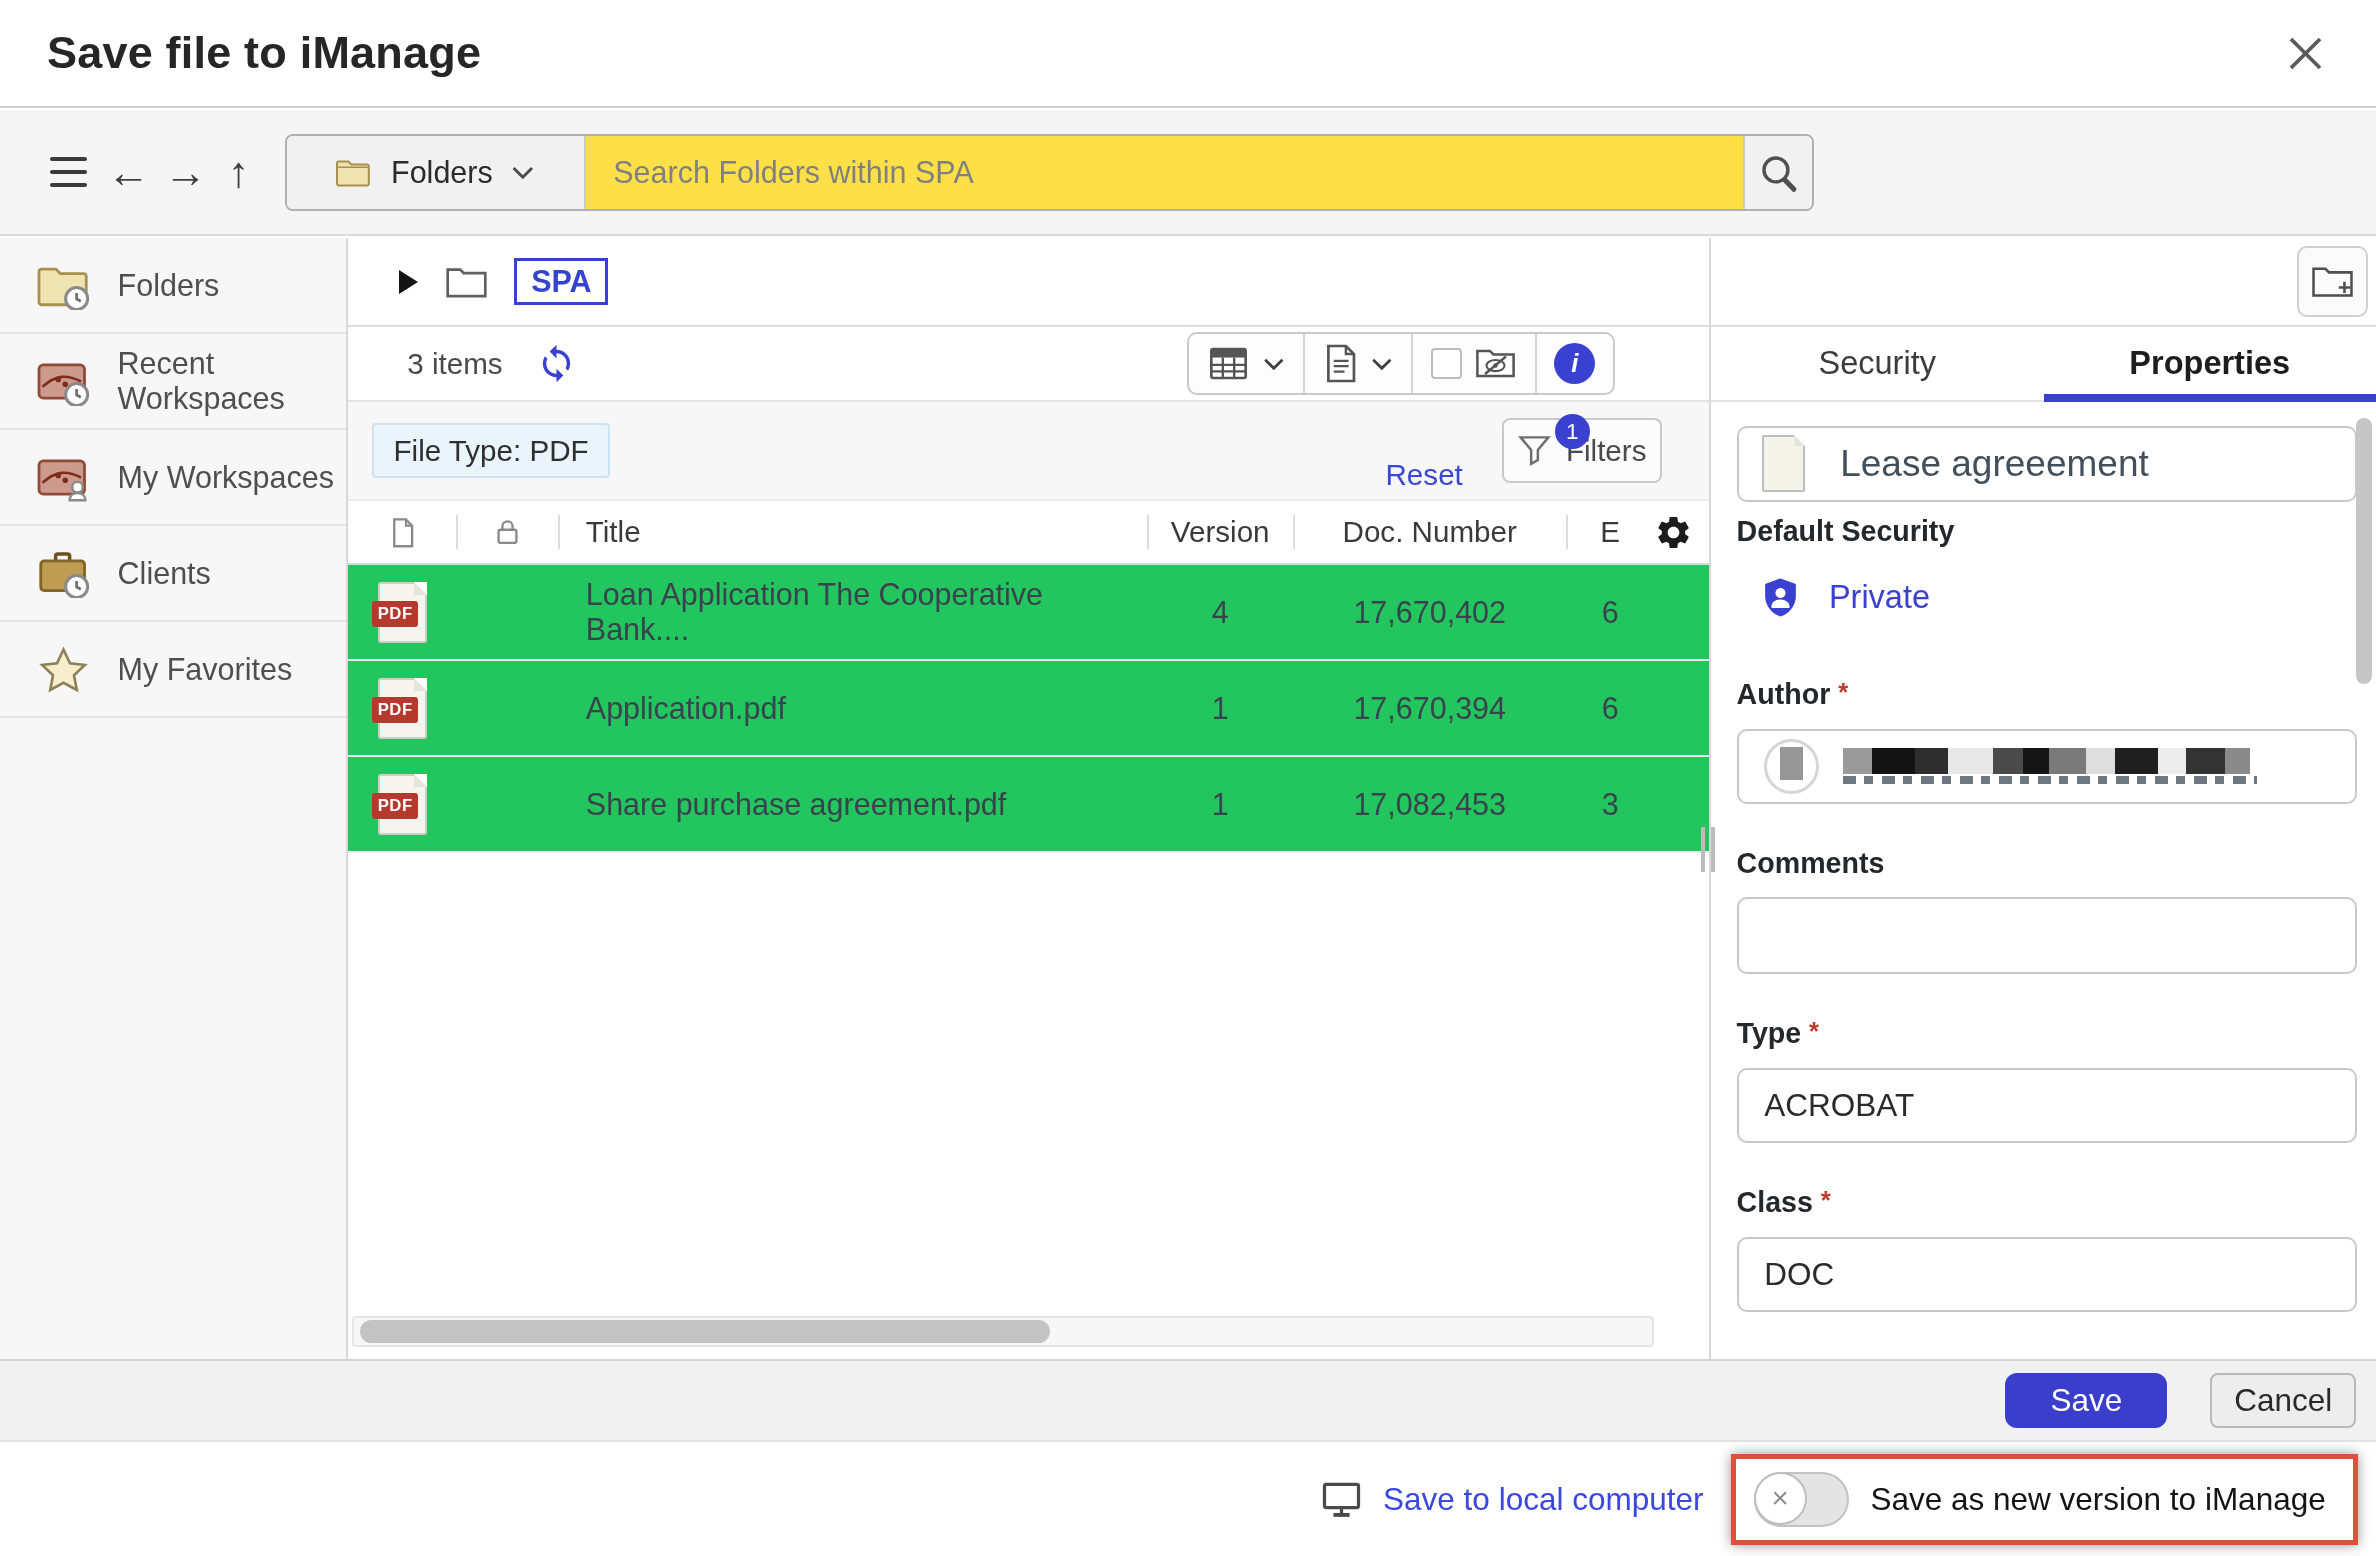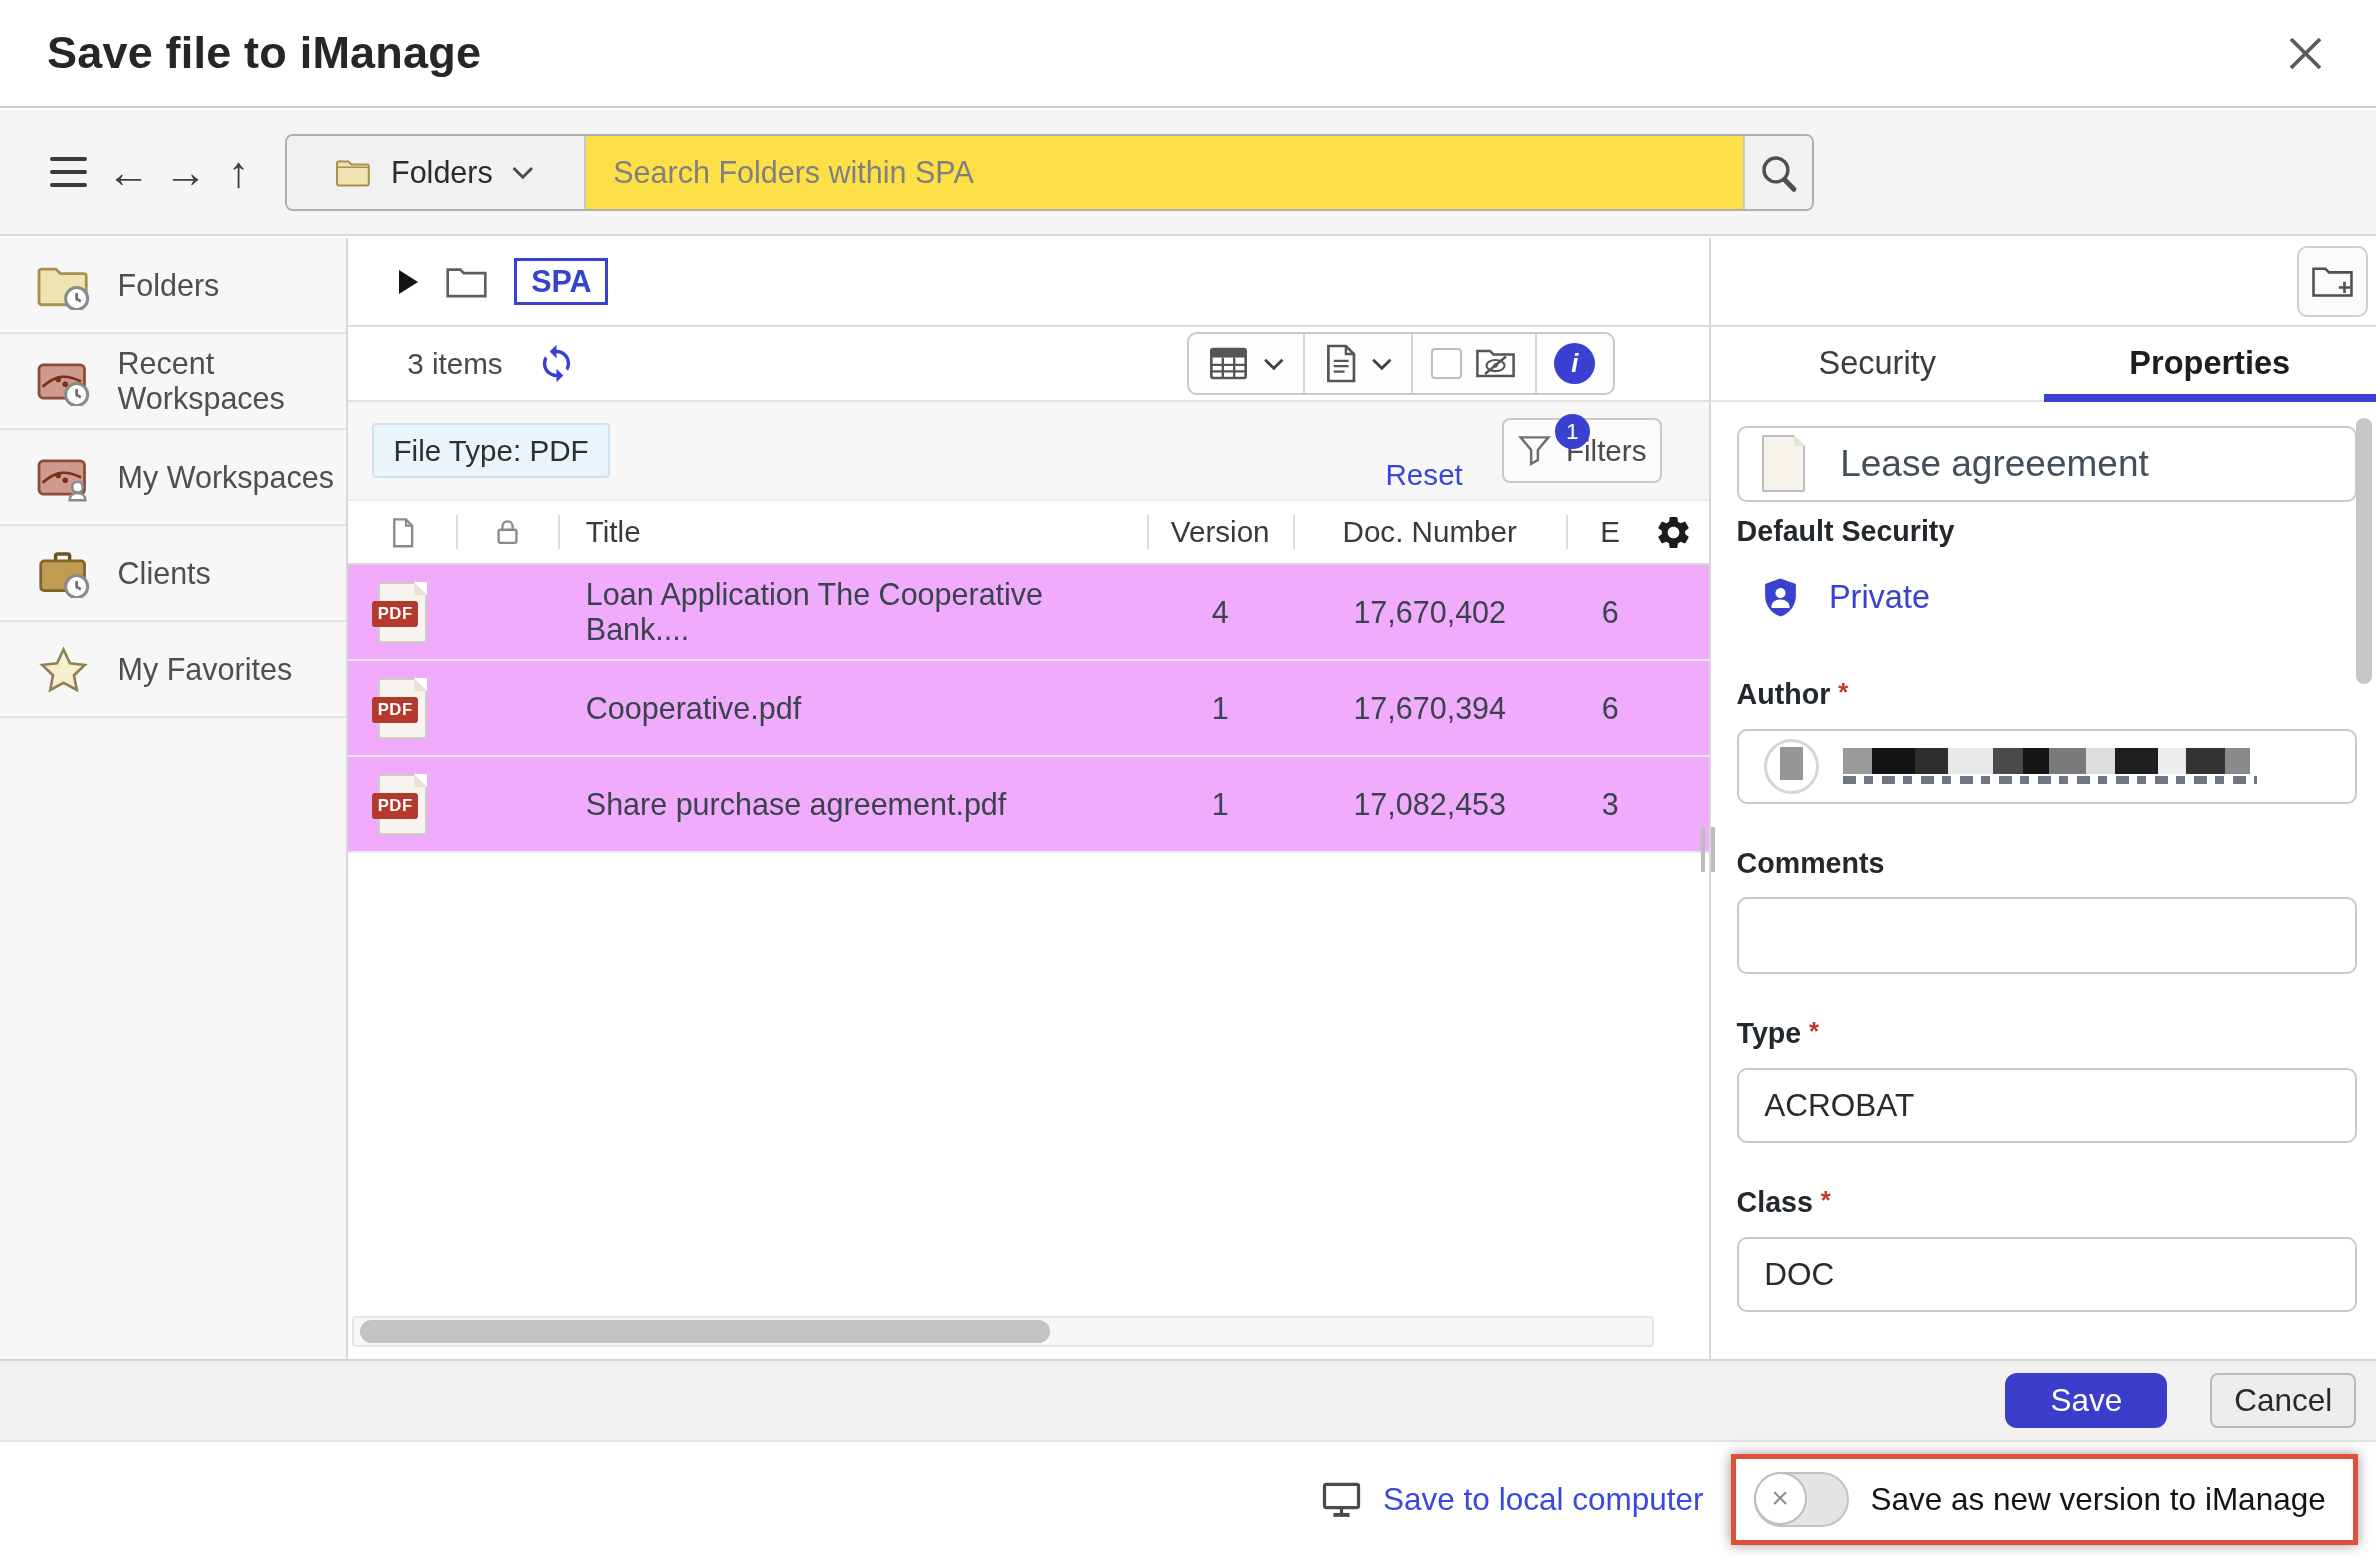--- a/index.html
+++ b/index.html
@@ -58,21 +58,21 @@
   .filters-btn { position:relative; width:160px; height:65px; border:2px solid #c9c9c9; border-radius:7.9px; background:#fcfcfc; display:flex; align-items:center; justify-content:center; gap:13.8px; cursor:pointer; margin-right:23.6px; }
   .filters-btn .lbl { font-size:29.6px; color:#4a4a4a; }
   .badge { position:absolute; top:-5.9px; left:51px; width:35px; height:35px; border-radius:50%; background:#3a41d0; color:#fff; font-size:22.7px; display:flex; align-items:center; justify-content:center; }
 
   .grid-cols { display:grid; grid-template-columns:108px 102px 589px 146px 273px 88px auto; align-items:center; }
   .thead { height:64px; border-bottom:2px solid #d7d7d7; background:#fff; }
   .th { position:relative; display:flex; justify-content:center; align-items:center; height:100%; font-size:29.6px; color:#3a3a3a; cursor:pointer; }
   .th.sep::before { content:''; position:absolute; left:0; top:13.8px; bottom:13.8px; width:2px; background:#d9dde2; }
   .th.left { justify-content:flex-start; padding-left:27.6px; }
   .th.gear-cell { justify-content:flex-end; padding-right:15.8px; }
-  .trow { height:96px; border-bottom:2px solid #e7eaee; font-size:30.5px; color:#39434d; cursor:pointer; background:#f0abfc; }
+  .trow { height:96px; border-bottom:2px solid #e7eaee; font-size:30.5px; color:#39434d; cursor:pointer; background:#22c55e; }
   .td { display:flex; justify-content:center; align-items:center; height:100%; }
   .td.left { justify-content:flex-start; padding-left:27.6px; }
   .pdf-ic { position:relative; width:49px; height:61px; background:#f6f4ef; border:2px solid #cfcdc6; border-radius:3px; }
   .pdf-ic::after { content:''; position:absolute; right:-2px; top:-2px; width:0; height:0; border-left:13.8px solid #e6e3da; border-top:13.8px solid #fff; }
   .pdf-badge { position:absolute; left:-7.9px; top:17.7px; background:#b5392c; color:#fff; font-size:16.7px; font-weight:700; padding:3px 5.9px; border-radius:3px; letter-spacing:0.5px; }
   .table-space { flex:1; background:#fff; }
   .hscroll { position:absolute; left:3.9px; bottom:11.8px; width:1302px; height:31.5px; background:#f7f7f7; border:2px solid #e5e5e5; border-radius:3.9px; }
   .hthumb { position:absolute; left:5.9px; top:2px; width:690px; height:23.6px; background:#c3c3c3; border-radius:11.8px; cursor:grab; }
 
   
@@ -368,21 +368,21 @@
         <div class="td">6</div>
         <div class="td"></div>
       </div>
       <div class="trow grid-cols">
         <div class="td">
           <span class="pdf-ic">
               <span class="pdf-badge">PDF</span>
             </span>
         </div>
         <div class="td"></div>
-        <div class="td left">Cooperative.pdf</div>
+        <div class="td left">Application.pdf</div>
         <div class="td">1</div>
         <div class="td">17,670,394</div>
         <div class="td">6</div>
         <div class="td"></div>
       </div>
       <div class="trow grid-cols">
         <div class="td">
           <span class="pdf-ic">
               <span class="pdf-badge">PDF</span>
             </span>

